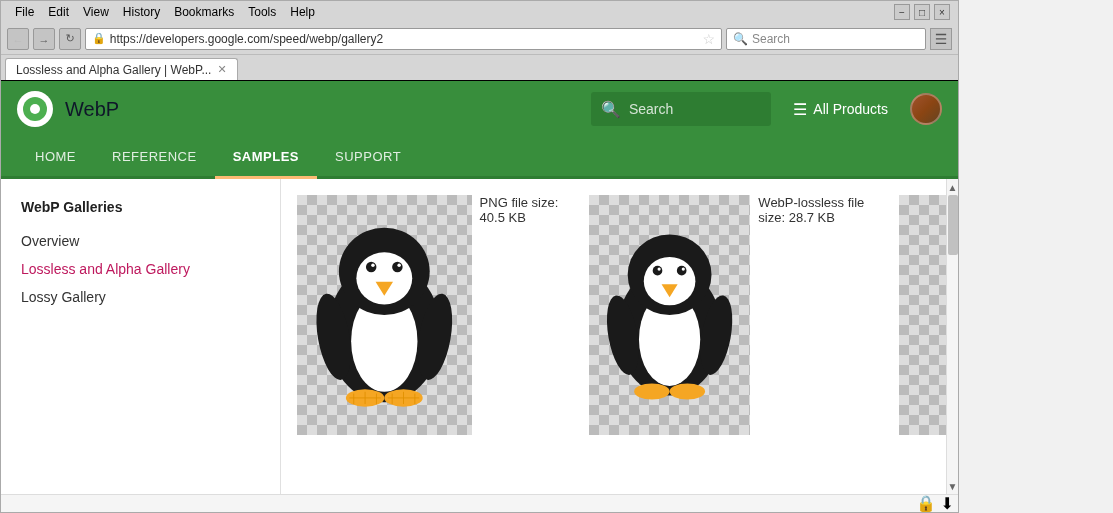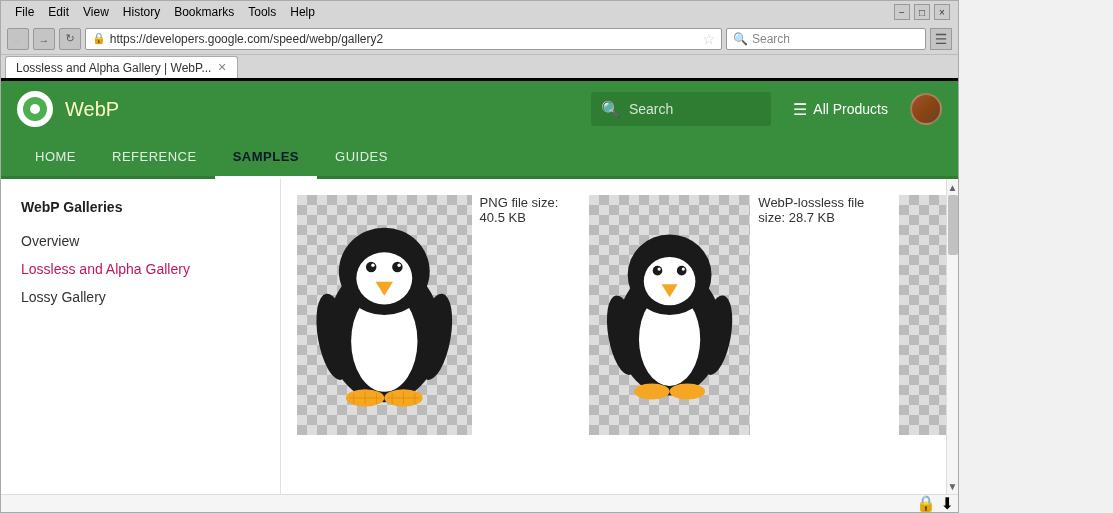--- a/index.html
+++ b/index.html
@@ -20,44 +20,44 @@
     .address-bar { flex: 1; height: 22px; background: white; border: 1px solid #999; border-radius: 2px; padding: 0 6px; font-size: 12px; display: flex; align-items: center; gap: 4px; }
     .address-bar .lock-icon { color: #4caf50; font-size: 11px; }
     .address-text { flex: 1; font-size: 12px; color: #333; }
     .nav-right { display: flex; align-items: center; gap: 4px; }
     .bookmark-star { font-size: 14px; color: #ccc; cursor: pointer; }
     .search-box { width: 200px; height: 22px; background: white; border: 1px solid #999; border-radius: 2px; padding: 0 6px; font-size: 12px; display: flex; align-items: center; gap: 4px; }
     .search-icon-small { font-size: 12px; color: #666; }
     .search-text { color: #888; font-size: 12px; }
     .hamburger-btn { width: 22px; height: 22px; background: #c4c4c4; border: 1px solid #999; display: flex; align-items: center; justify-content: center; cursor: pointer; font-size: 14px; color: #555; }
 
-    .tab-bar { height: 26px; background: #d6d6d6; display: flex; align-items: flex-end; padding: 0 4px; border-bottom: 3px solid #000000; }
+    .tab-bar { height: 26px; background: #d6d6d6; display: flex; align-items: flex-end; padding: 0 4px; border-bottom: 1px solid #000000; }
     .tab { height: 22px; background: white; border: 1px solid #aaa; border-bottom: none; border-radius: 3px 3px 0 0; padding: 0 10px; display: flex; align-items: center; font-size: 12px; color: #333; gap: 6px; }
     .tab-close { font-size: 11px; color: #888; cursor: pointer; }
 
     
     .page-content { flex: 1; background: white; display: flex; flex-direction: column; overflow: hidden; }
 
     
     .webp-header { background: #388e3c; height: 56px; display: flex; align-items: center; padding: 0 16px; gap: 12px; }
     .webp-logo { width: 36px; height: 36px; background: white; border-radius: 50%; display: flex; align-items: center; justify-content: center; }
     .webp-logo-inner { width: 24px; height: 24px; background: #4caf50; border-radius: 50%; display: flex; align-items: center; justify-content: center; }
     .webp-logo-inner::after { content: ''; width: 10px; height: 10px; background: white; border-radius: 50%; }
-    .webp-title { color: #fef9c3; font-size: 20px; font-weight: normal; flex: 1; }
+    .webp-title { color: #0f172a; font-size: 20px; font-weight: normal; flex: 1; }
     .header-search { display: flex; align-items: center; background: #2e7d32; border-radius: 3px; padding: 0 10px; height: 34px; gap: 8px; width: 180px; }
     .header-search-icon { color: white; font-size: 16px; }
     .header-search-text { color: rgba(255,255,255,0.8); font-size: 14px; }
     .all-products-btn { display: flex; align-items: center; color: white; font-size: 14px; gap: 6px; cursor: pointer; padding: 0 10px; }
     .hamburger-icon { font-size: 16px; }
     .avatar-placeholder { width: 32px; height: 32px; border-radius: 50%; background: linear-gradient(135deg, #a0522d 0%, #8b4513 50%, #654321 100%); border: 2px solid rgba(255,255,255,0.3); }
 
     
     .webp-nav { background: #388e3c; display: flex; align-items: center; padding: 0 16px; border-bottom: 3px solid #2e7d32; }
     .nav-tab { padding: 12px 18px; color: rgba(255,255,255,0.85); font-size: 13px; font-weight: 500; cursor: pointer; letter-spacing: 0.5px; }
-    .nav-tab.active { color: #0f172a; border-bottom: 3px solid #ffffff; margin-bottom: -3px; font-weight: bold; }
+    .nav-tab.active { color: #ffffff; border-bottom: 3px solid #fdba74; margin-bottom: -3px; font-weight: bold; }
 
     
     .main-content { display: flex; flex: 1; overflow: hidden; }
 
     
     .sidebar { width: 280px; padding: 20px; border-right: 1px solid #e0e0e0; flex-shrink: 0; }
     .sidebar-section-title { font-size: 14px; font-weight: bold; color: #212121; margin-bottom: 12px; }
     .sidebar-item { padding: 6px 0; font-size: 14px; color: #333; cursor: pointer; }
     .sidebar-item.active { color: #be185d; }
 
@@ -140,21 +140,21 @@
         <span class="hamburger-icon">☰</span>
         <span>All Products</span>
       </div>
       <div class="avatar-placeholder"></div>
     </div>
 
     <div class="webp-nav">
       <div class="nav-tab">HOME</div>
       <div class="nav-tab">REFERENCE</div>
       <div class="nav-tab active">SAMPLES</div>
-      <div class="nav-tab">GUIDES</div>
+      <div class="nav-tab">SUPPORT</div>
     </div>
 
     <div class="main-content">
 
       <div class="sidebar">
         <div class="sidebar-section-title">WebP Galleries</div>
         <div class="sidebar-item">Overview</div>
         <div class="sidebar-item active">Lossless and Alpha Gallery</div>
         <div class="sidebar-item">Lossy Gallery</div>
       </div>

